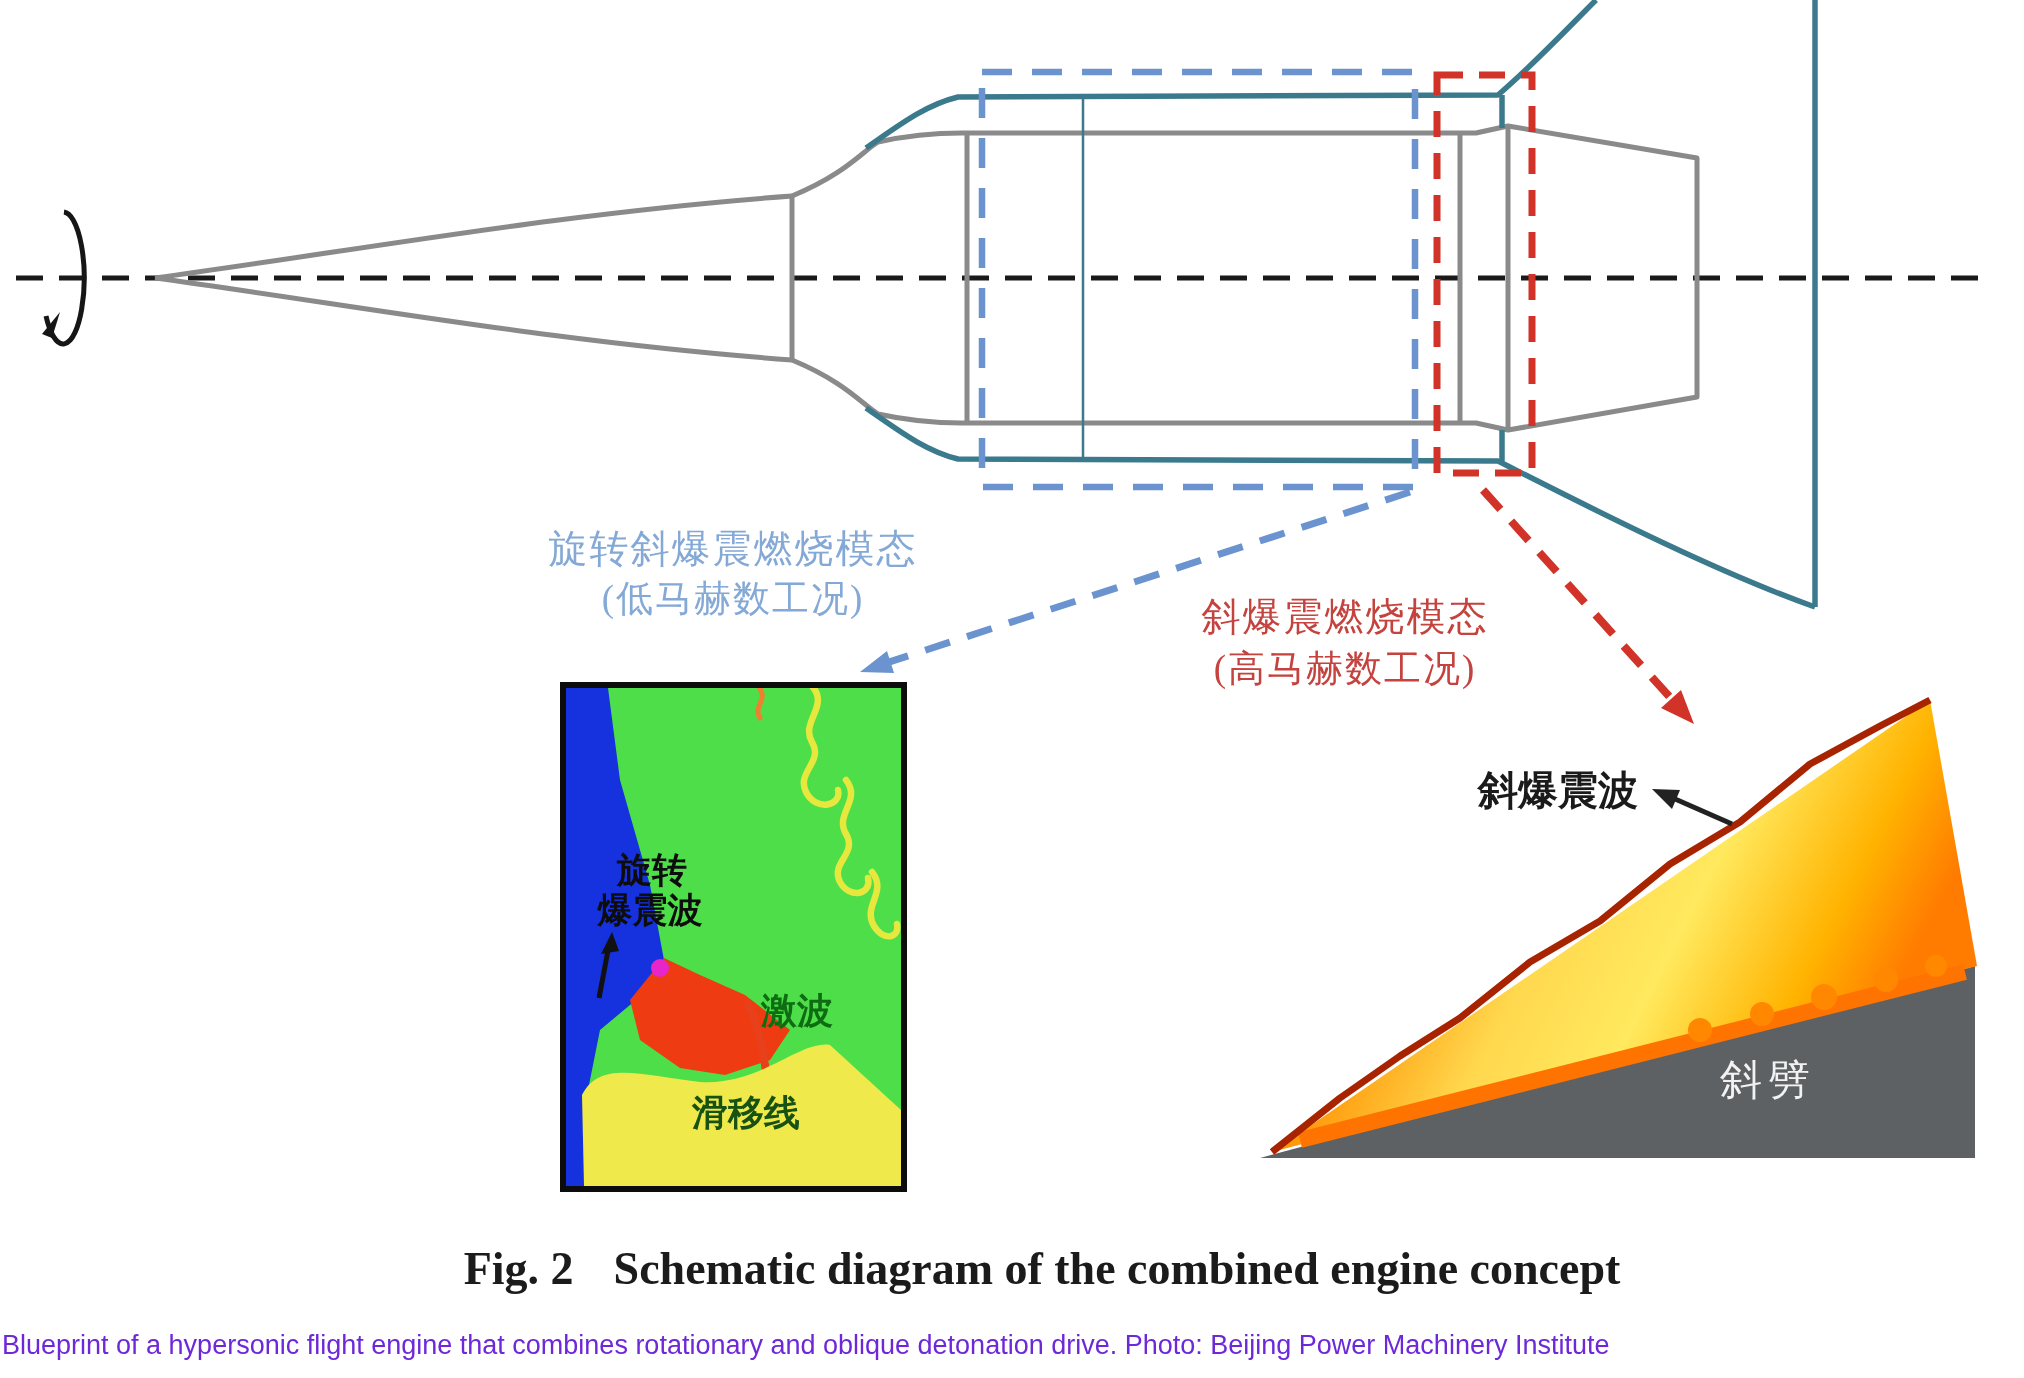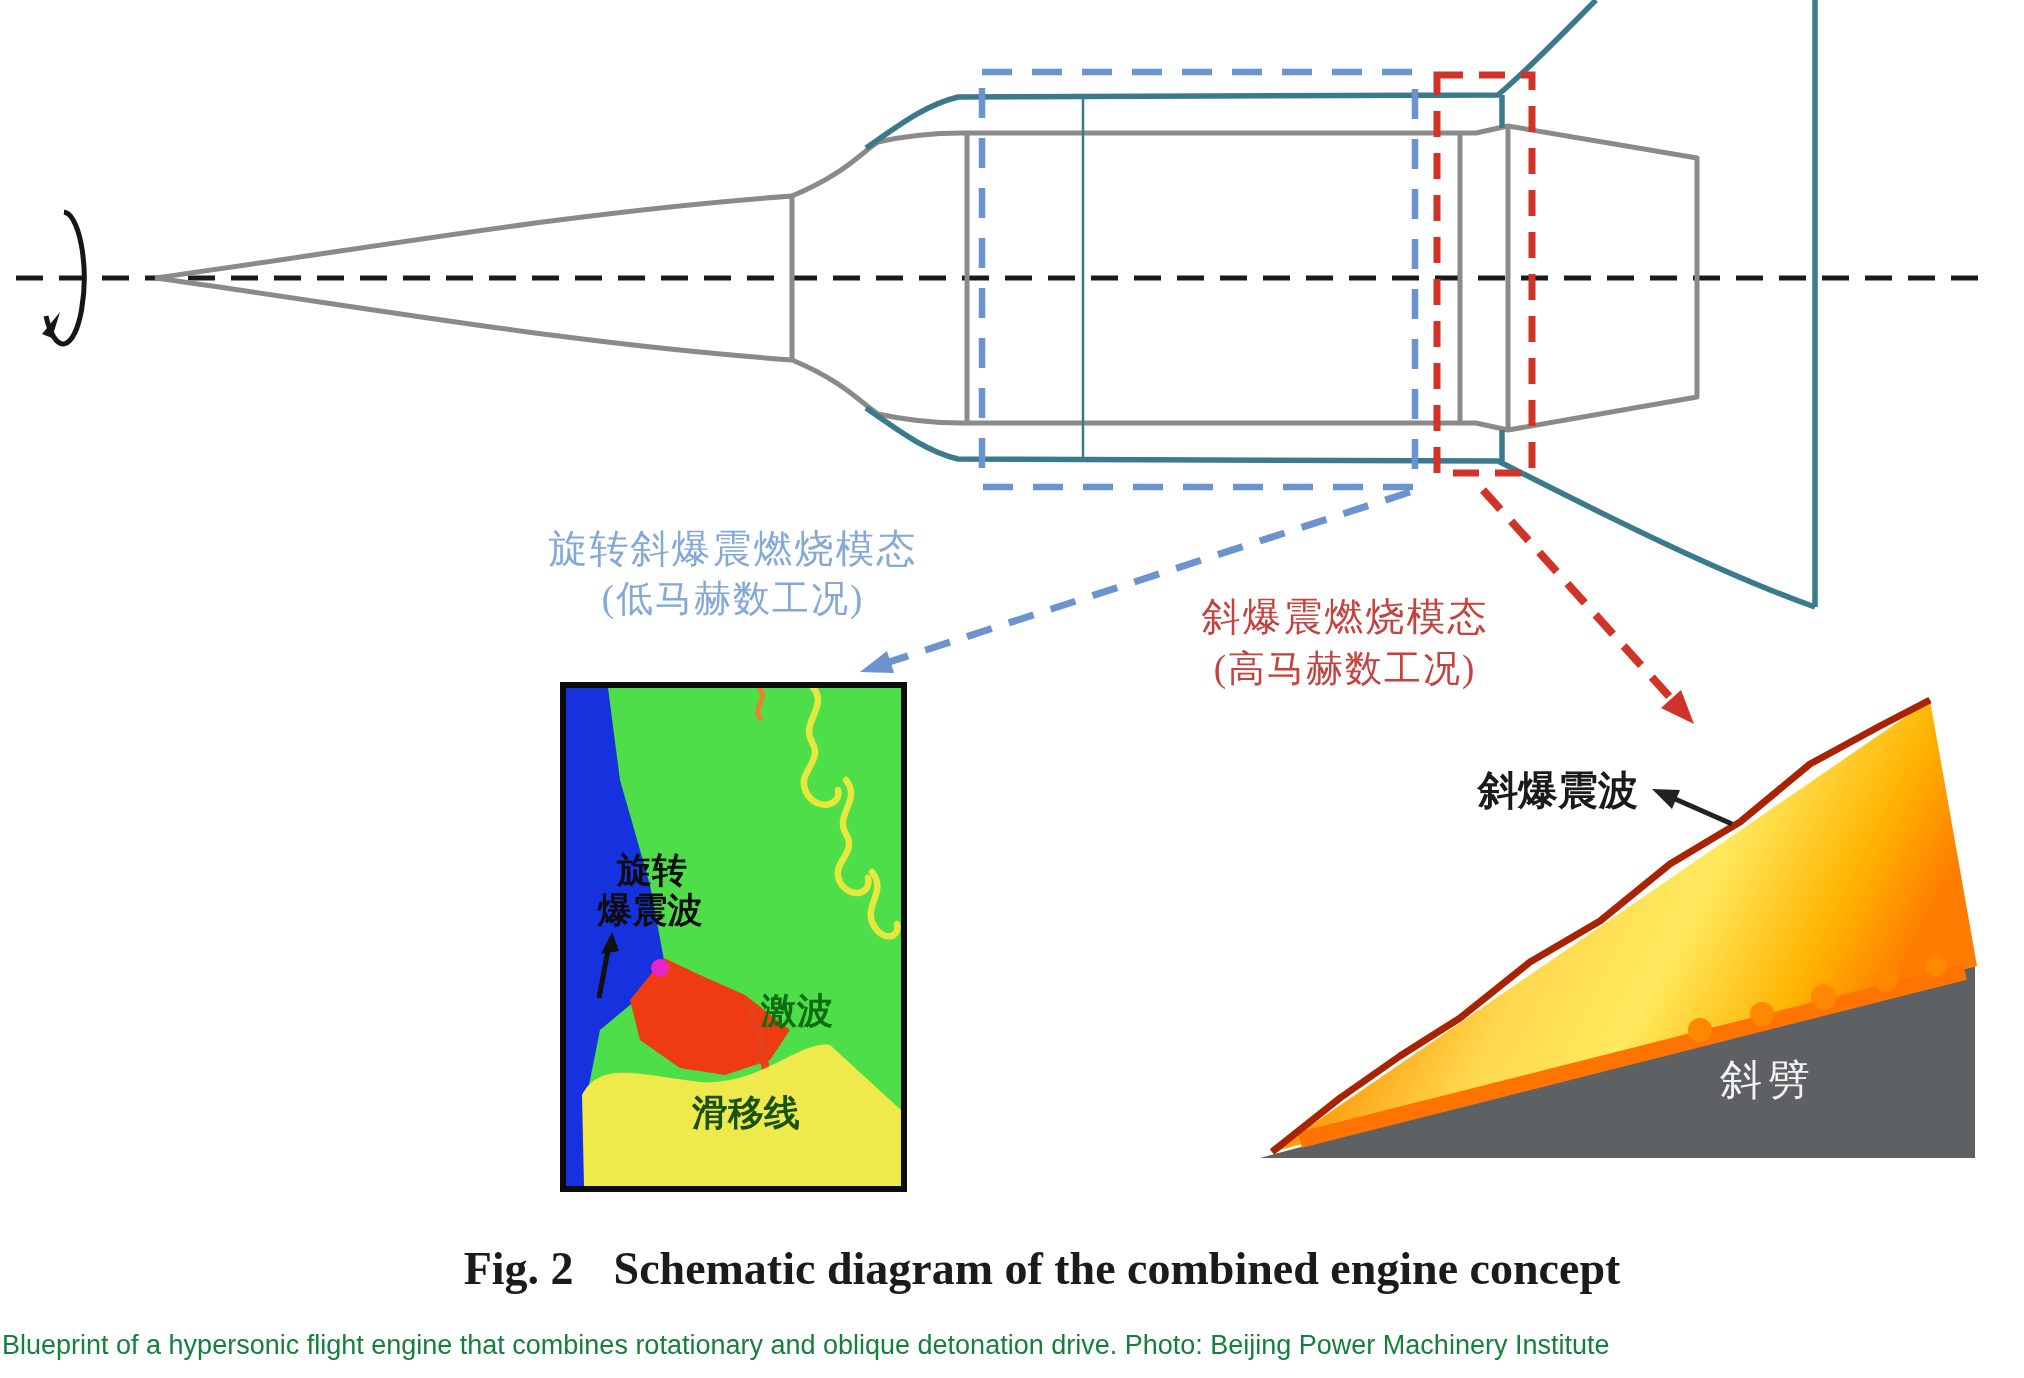--- a/index.html
+++ b/index.html
@@ -21,21 +21,21 @@
     font-size:46px;
     color:#1b1b1b;
     margin-top:8px;
   }
   .caption .fig-label{margin-right:40px;}
   .credit{
     position:absolute;
     left:2px;top:1330px;
     font-family:"Liberation Sans", sans-serif;
     font-size:27px;
-    color:#15803d;
+    color:#6d28d9;
     white-space:nowrap;
   }
   text{font-family:"Liberation Serif", serif;}
   .cjk{font-family:"Liberation Serif", serif;}
 </style>
 </head>
 <body>
 
 <div class="screen">
 

